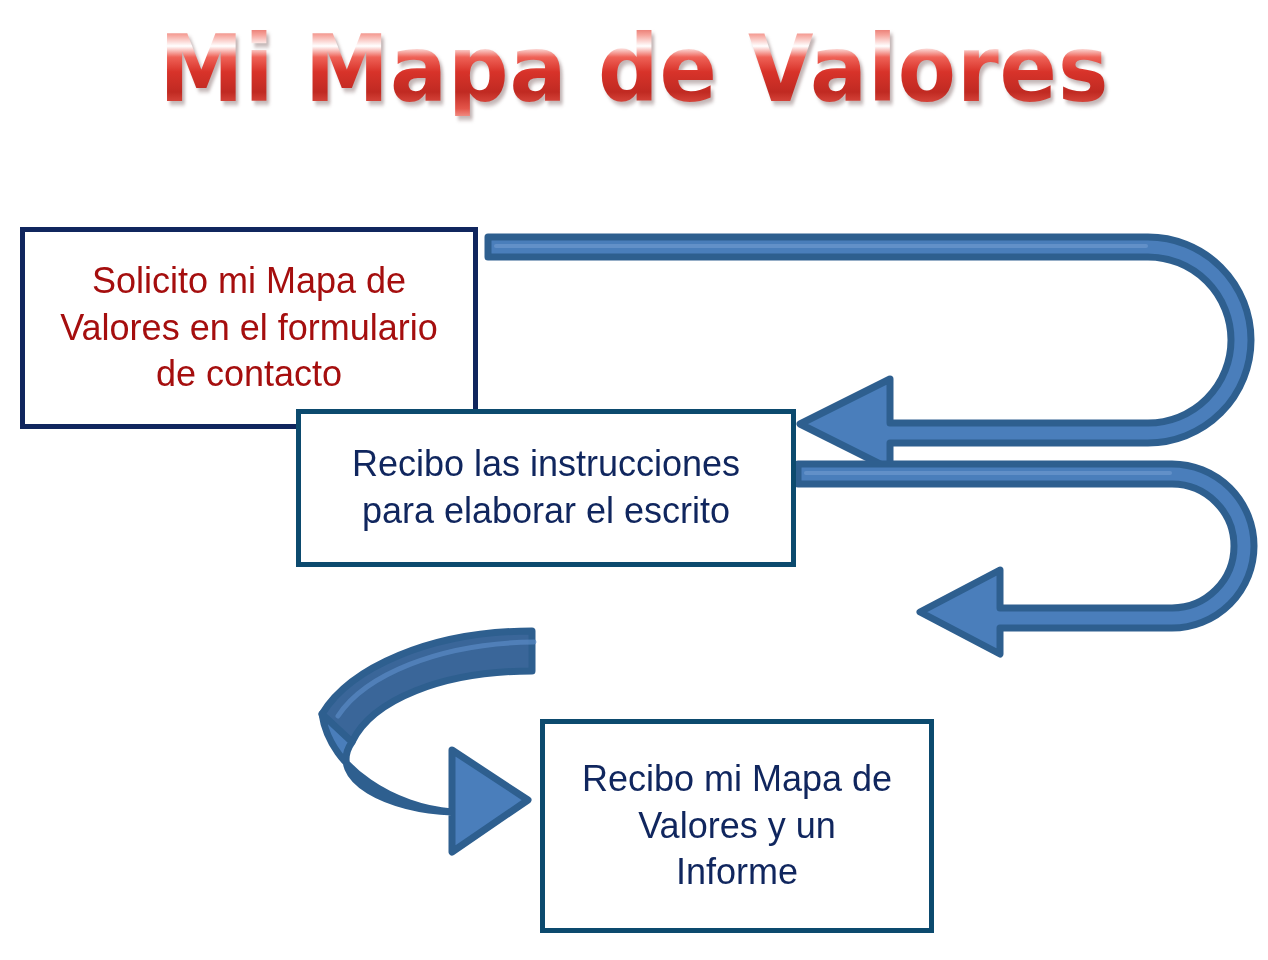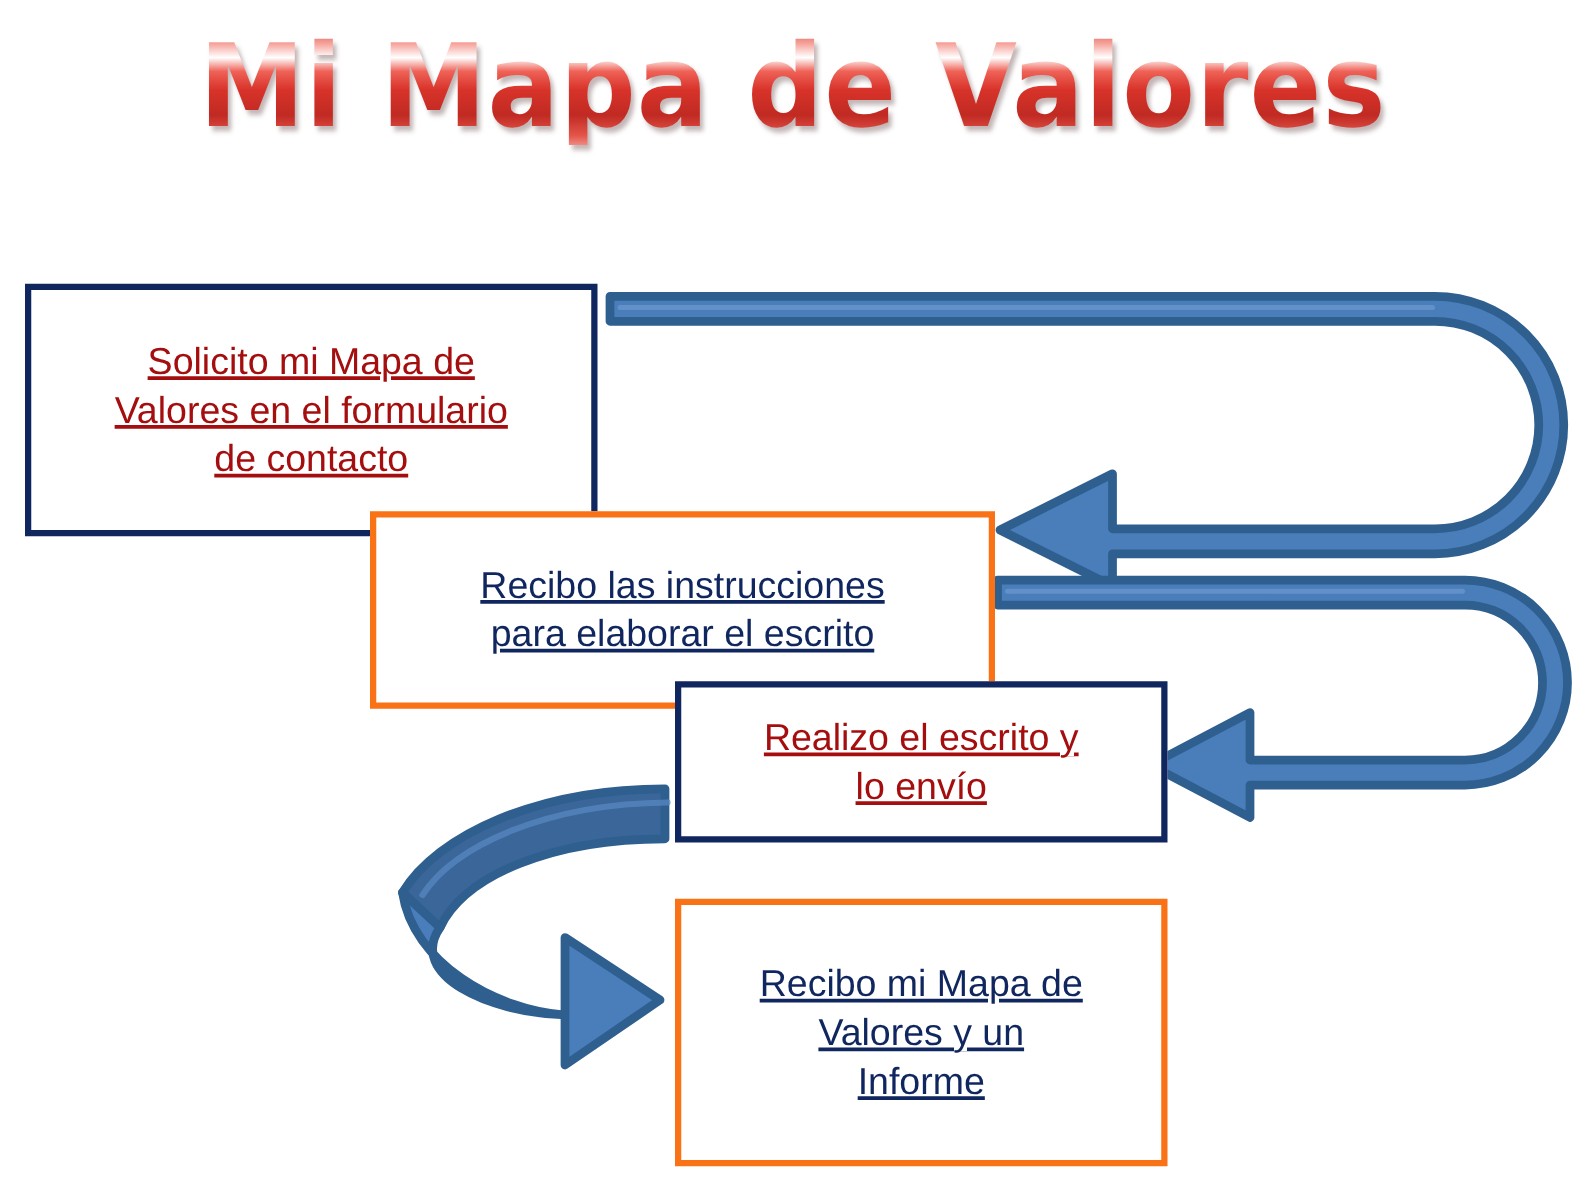--- a/index.html
+++ b/index.html
@@ -78,28 +78,27 @@
   .pbox {
     position: absolute;
     box-sizing: border-box;
     background: #ffffff;
     display: flex;
     align-items: center;
     justify-content: center;
     text-align: center;
   }
   .pbox .ptext {
-    font-size: 30px;
+    font-size: 36px;
     line-height: 1.30;
     padding: 2px 12px;
     white-space: pre-line;
-    text-decoration: underline;
   }
   .navy-border { border: 5px solid #10265e; z-index: 20; }
-  .red-border  { border: 5px solid #f97316; z-index: 20; }
+  .red-border  { border: 5px solid #0c4a6e; z-index: 20; }
   .navy-text   { color: #10265e; }
   .red-text    { color: #a50e0e; }
 
   #box-1 { left: 20px;  top: 227px; width: 458px; height: 202px; }
   #box-2 { left: 296px; top: 409px; width: 500px; height: 158px; }
   #box-3 { left: 540px; top: 545px; width: 394px; height: 129px; }
   #box-4 { left: 540px; top: 719px; width: 394px; height: 214px; }
 
   
   #arrow-layer {
@@ -161,24 +160,20 @@
     <div class="ptext red-text">Solicito mi Mapa de
 Valores en el formulario
 de contacto</div>
   </div>
 
   <div class="pbox red-border" id="box-2">
     <div class="ptext navy-text">Recibo las instrucciones
 para elaborar el escrito</div>
   </div>
 
-  <div class="pbox navy-border" id="box-3">
-    <div class="ptext red-text">Realizo el escrito y
-lo envío</div>
-  </div>
 
   <div class="pbox red-border" id="box-4">
     <div class="ptext navy-text">Recibo mi Mapa de
 Valores y un
 Informe</div>
   </div>
 
   <svg id="arrow-layer-front" class="front" width="1268" height="960" viewBox="0 0 1268 960" style="position:absolute;left:0;top:0;pointer-events:none;">
     <g>
 

